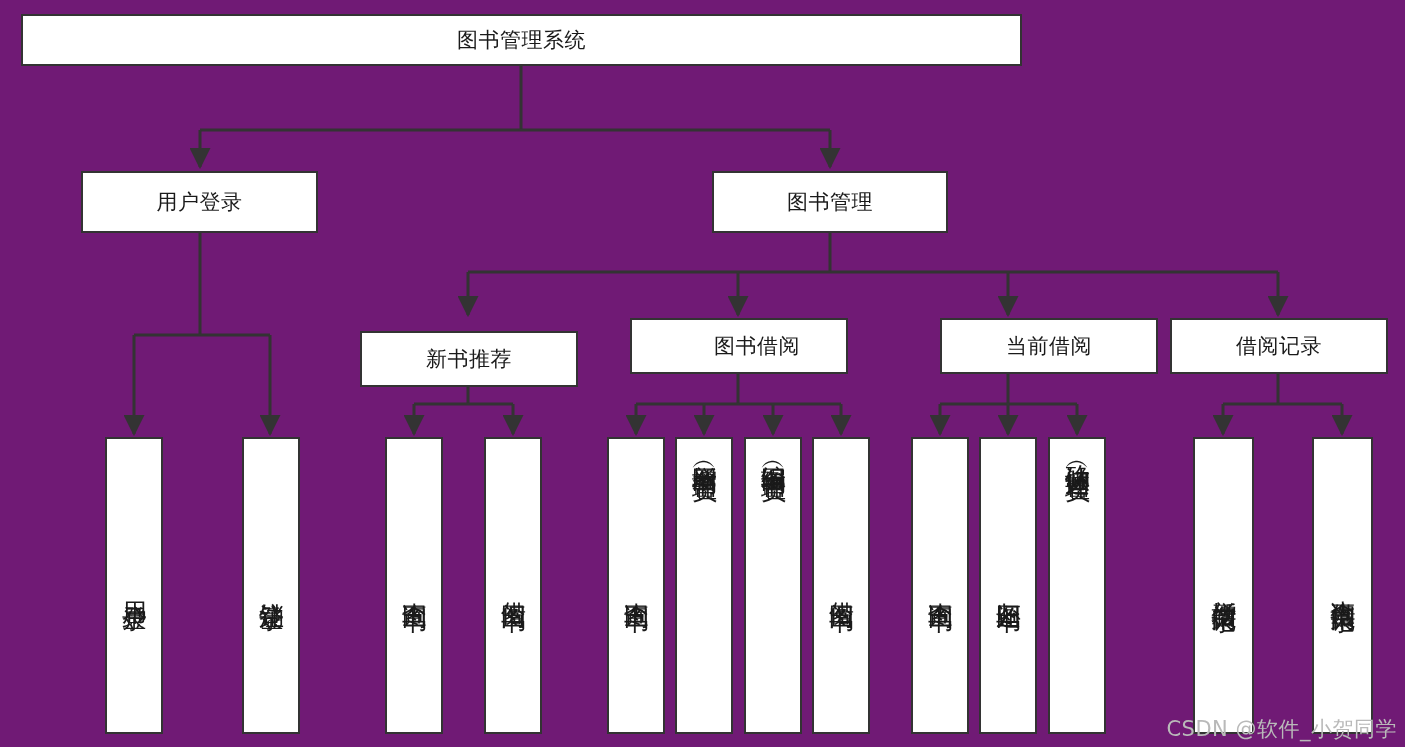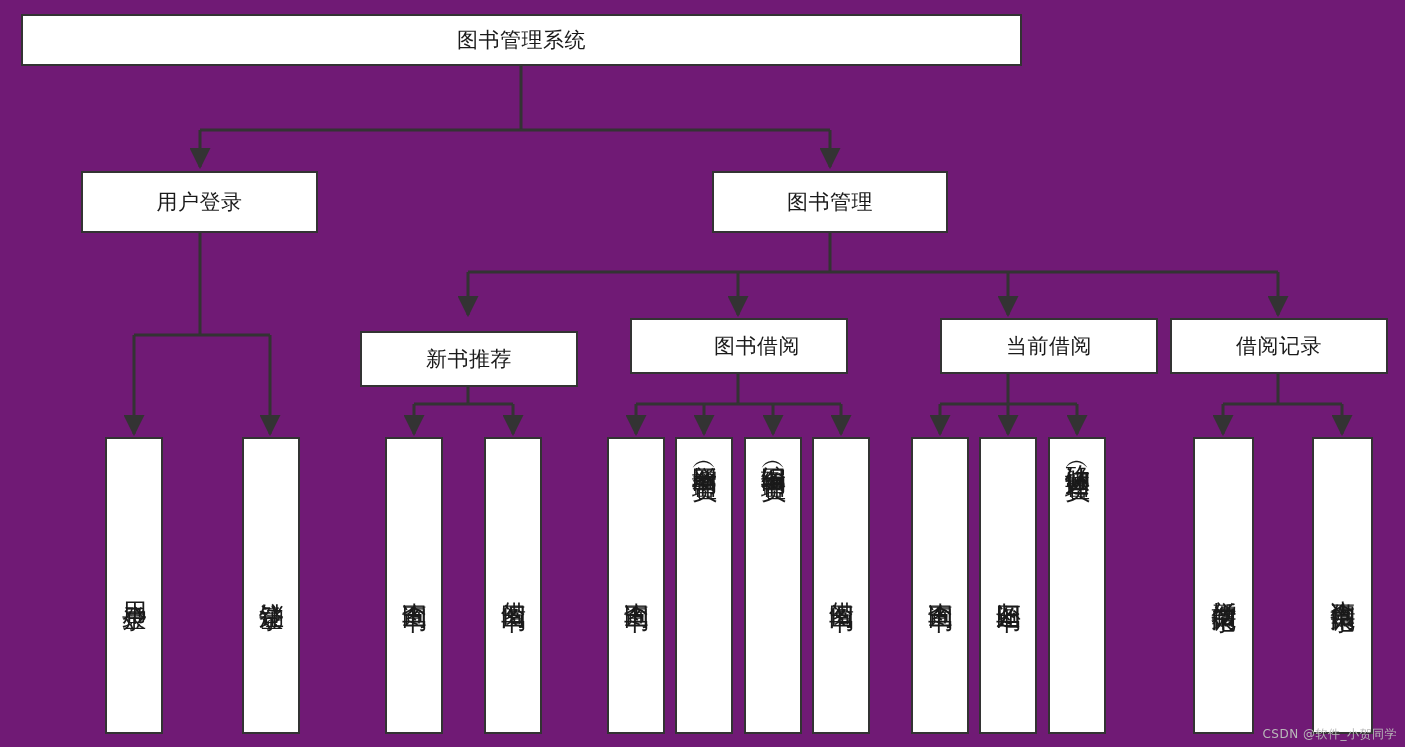--- a/index.html
+++ b/index.html
@@ -58,21 +58,21 @@
     font-size: 25px;
     line-height: 1.12;
     letter-spacing: 2px;
     white-space: nowrap;
     padding: 6px 0;
   }
   #watermark {
     position: absolute;
     right: 8px;
     bottom: 4px;
-    font-size: 12px;
+    font-size: 21px;
     color: #b9b9b9;
     white-space: nowrap;
     letter-spacing: 0.5px;
   }
 </style>
 </head>
 <body>
 
 <div id="canvas">
 

